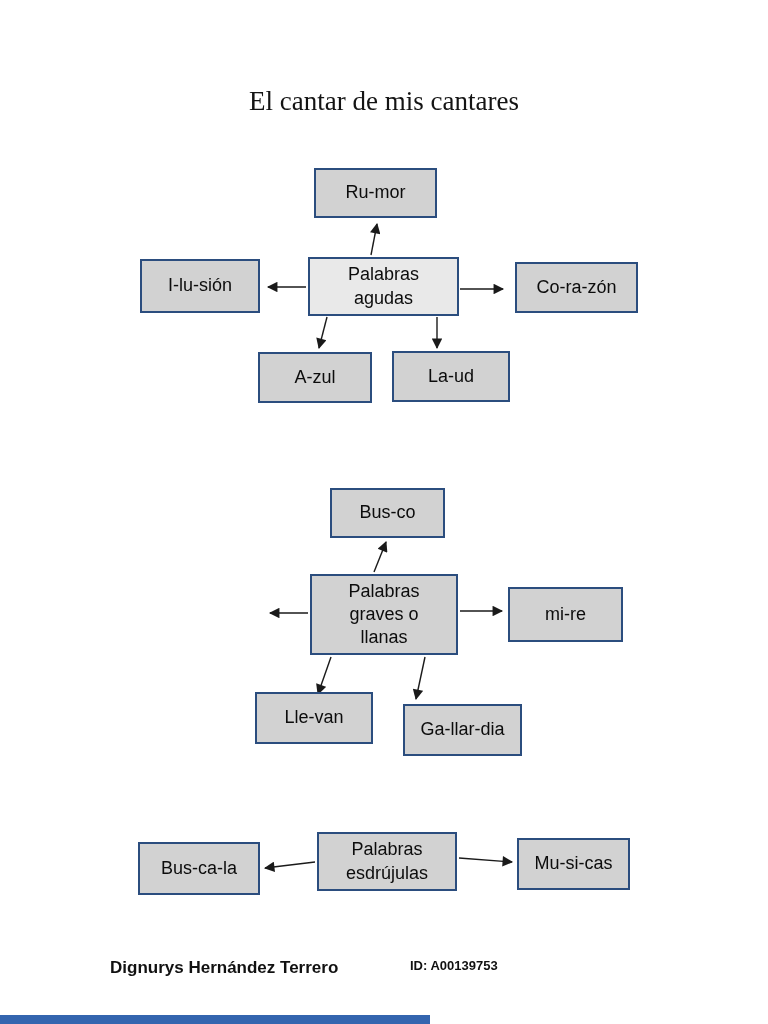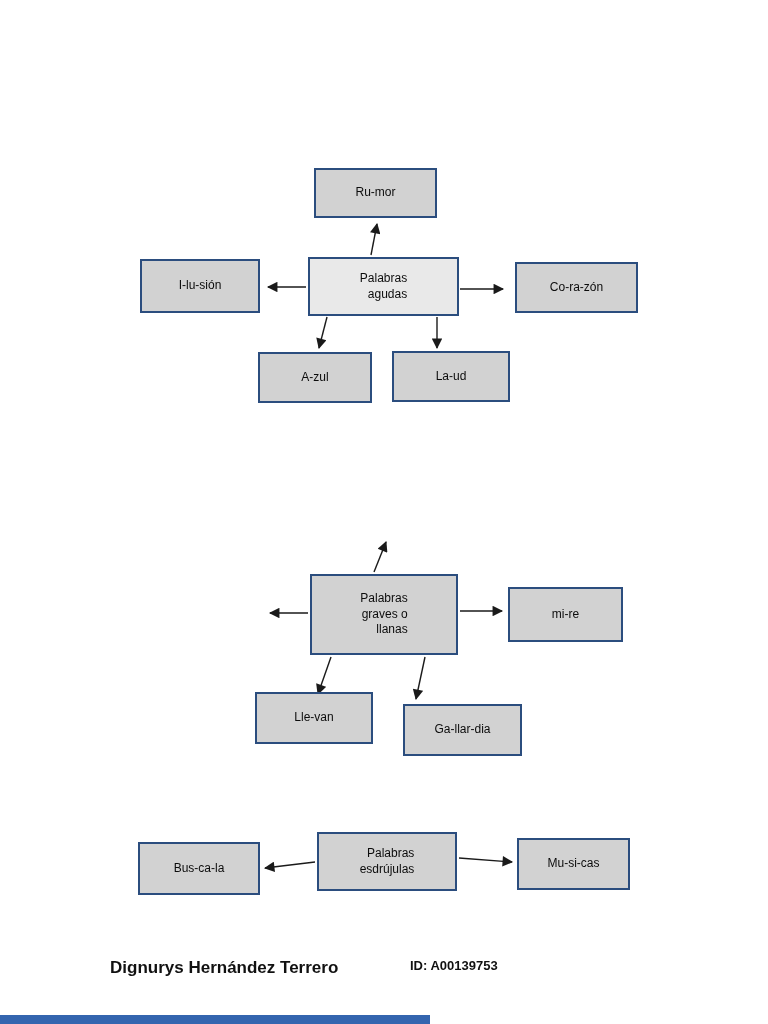--- a/index.html
+++ b/index.html
@@ -36,23 +36,23 @@
   .arrow-layer line{
     stroke:var(--arrow);
     stroke-width:1.4;
   }
   .arrow-layer .ah{ fill:var(--arrow); }
   .node{
     position:absolute;
     display:flex;align-items:center;justify-content:center;
     background:var(--node-fill);
     border:2px solid var(--node-border);
-    font-size:12px;
+    font-size:18px;
     line-height:1.28;
-    text-align:right;
+    text-align:center;
     color:#0c0c0c;
   }
   .node.light{ background:var(--node-fill-light); }
   .node.multiline{ white-space:pre-line; }
   .footer-author{
     position:absolute;left:110px;top:958px;
     font-size:17px;font-weight:bold;
   }
   .footer-id{
     position:absolute;left:400px;top:958px;
@@ -62,20 +62,21 @@
     position:absolute;left:0;top:1015px;
     width:430px;height:9px;
     background:var(--accent-bar);
   }
 </style>
 </head>
 <body>
 
 <div class="page">
 
+  <h1 class="title">El cantar de mis cantares</h1>
 
   <svg class="arrow-layer" width="768" height="1024" viewBox="0 0 768 1024" xmlns="http://www.w3.org/2000/svg">
     <defs>
       <marker id="ah" viewBox="0 0 10 10" refX="9" refY="5" markerWidth="8.5" markerHeight="7.5" orient="auto-start-reverse">
         <path class="ah" d="M0,0 L10,5 L0,10 z"></path>
       </marker>
     </defs>
 
     <line x1="371" y1="255" x2="377" y2="224" marker-end="url(#ah)"></line>
     <line x1="306" y1="287" x2="268" y2="287" marker-end="url(#ah)"></line>
@@ -94,20 +95,21 @@
   </svg>
 
   <div class="node" style="left:314px;top:168px;width:123px;height:50px">Ru-mor</div>
   <div class="node light multiline" style="left:308px;top:257px;width:151px;height:59px">Palabras
 agudas</div>
   <div class="node" style="left:140px;top:259px;width:120px;height:54px">I-lu-sión</div>
   <div class="node" style="left:515px;top:262px;width:123px;height:51px">Co-ra-zón</div>
   <div class="node" style="left:258px;top:352px;width:114px;height:51px">A-zul</div>
   <div class="node" style="left:392px;top:351px;width:118px;height:51px">La-ud</div>
 
+  <div class="node" style="left:330px;top:488px;width:115px;height:50px">Bus-co</div>
   <div class="node multiline" style="left:310px;top:574px;width:148px;height:81px">Palabras
 graves o
 llanas</div>
   <div class="node" style="left:508px;top:587px;width:115px;height:55px">mi-re</div>
   <div class="node" style="left:255px;top:692px;width:118px;height:52px">Lle-van</div>
   <div class="node" style="left:403px;top:704px;width:119px;height:52px">Ga-llar-dia</div>
 
   <div class="node multiline" style="left:317px;top:832px;width:140px;height:59px">Palabras
 esdrújulas</div>
   <div class="node" style="left:138px;top:842px;width:122px;height:53px">Bus-ca-la</div>

